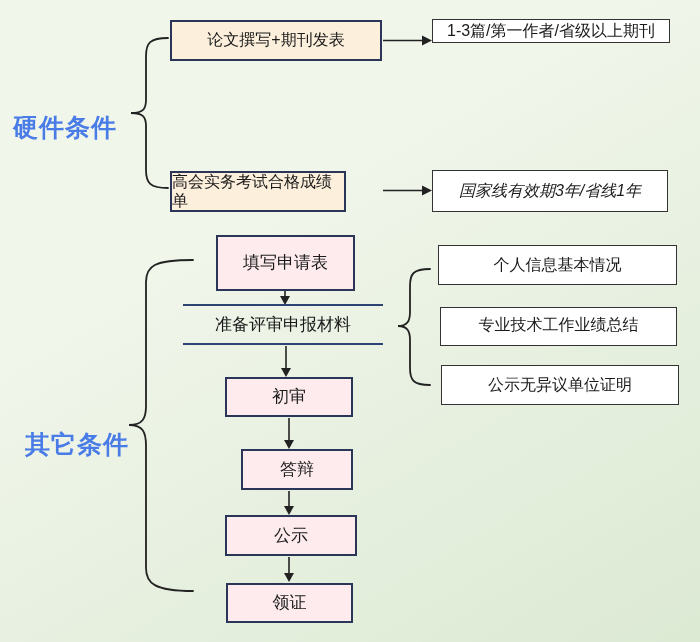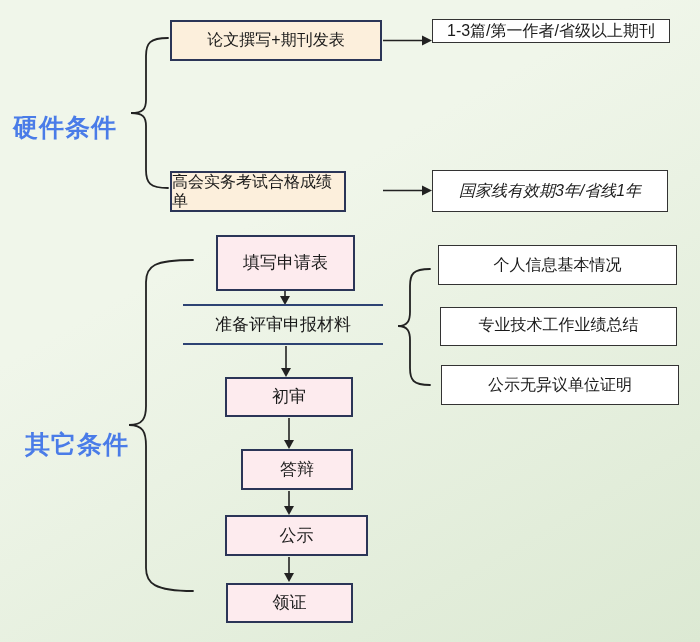--- a/index.html
+++ b/index.html
@@ -122,20 +122,20 @@
   <div class="node orange" style="left:170px;top:20px;width:212px;height:41px;">论文撰写+期刊发表</div>
   <div class="node orange" style="left:170px;top:171px;width:176px;height:41px;">高会实务考试合格成绩单</div>
 
   <div class="node white" style="left:432px;top:19px;width:238px;height:24px;">1-3篇/第一作者/省级以上期刊</div>
   <div class="node white" style="left:432px;top:170px;width:236px;height:42px;font-style:italic;">国家线有效期3年/省线1年</div>
 
   <div class="node pink" style="left:216px;top:235px;width:139px;height:56px;">填写申请表</div>
   <div class="node open-lines" style="left:183px;top:304px;width:200px;height:41px;">准备评审申报材料</div>
   <div class="node pink" style="left:225px;top:377px;width:128px;height:40px;">初审</div>
   <div class="node pink" style="left:225px;top:449px;width:112px;height:41px;margin-left:16px;">答辩</div>
-  <div class="node pink" style="left:225px;top:515px;width:143px;height:41px;">公示</div>
+  <div class="node pink" style="left:225px;top:515px;width:132px;height:41px;">公示</div>
   <div class="node pink" style="left:226px;top:583px;width:127px;height:40px;">领证</div>
 
   <div class="node white" style="left:438px;top:245px;width:239px;height:40px;">个人信息基本情况</div>
   <div class="node white" style="left:440px;top:307px;width:237px;height:39px;font-family:Liberation Mono, monospace;">专业技术工作业绩总结</div>
   <div class="node white" style="left:441px;top:365px;width:238px;height:40px;">公示无异议单位证明</div>
 
 </div>
 
 </body></html>

